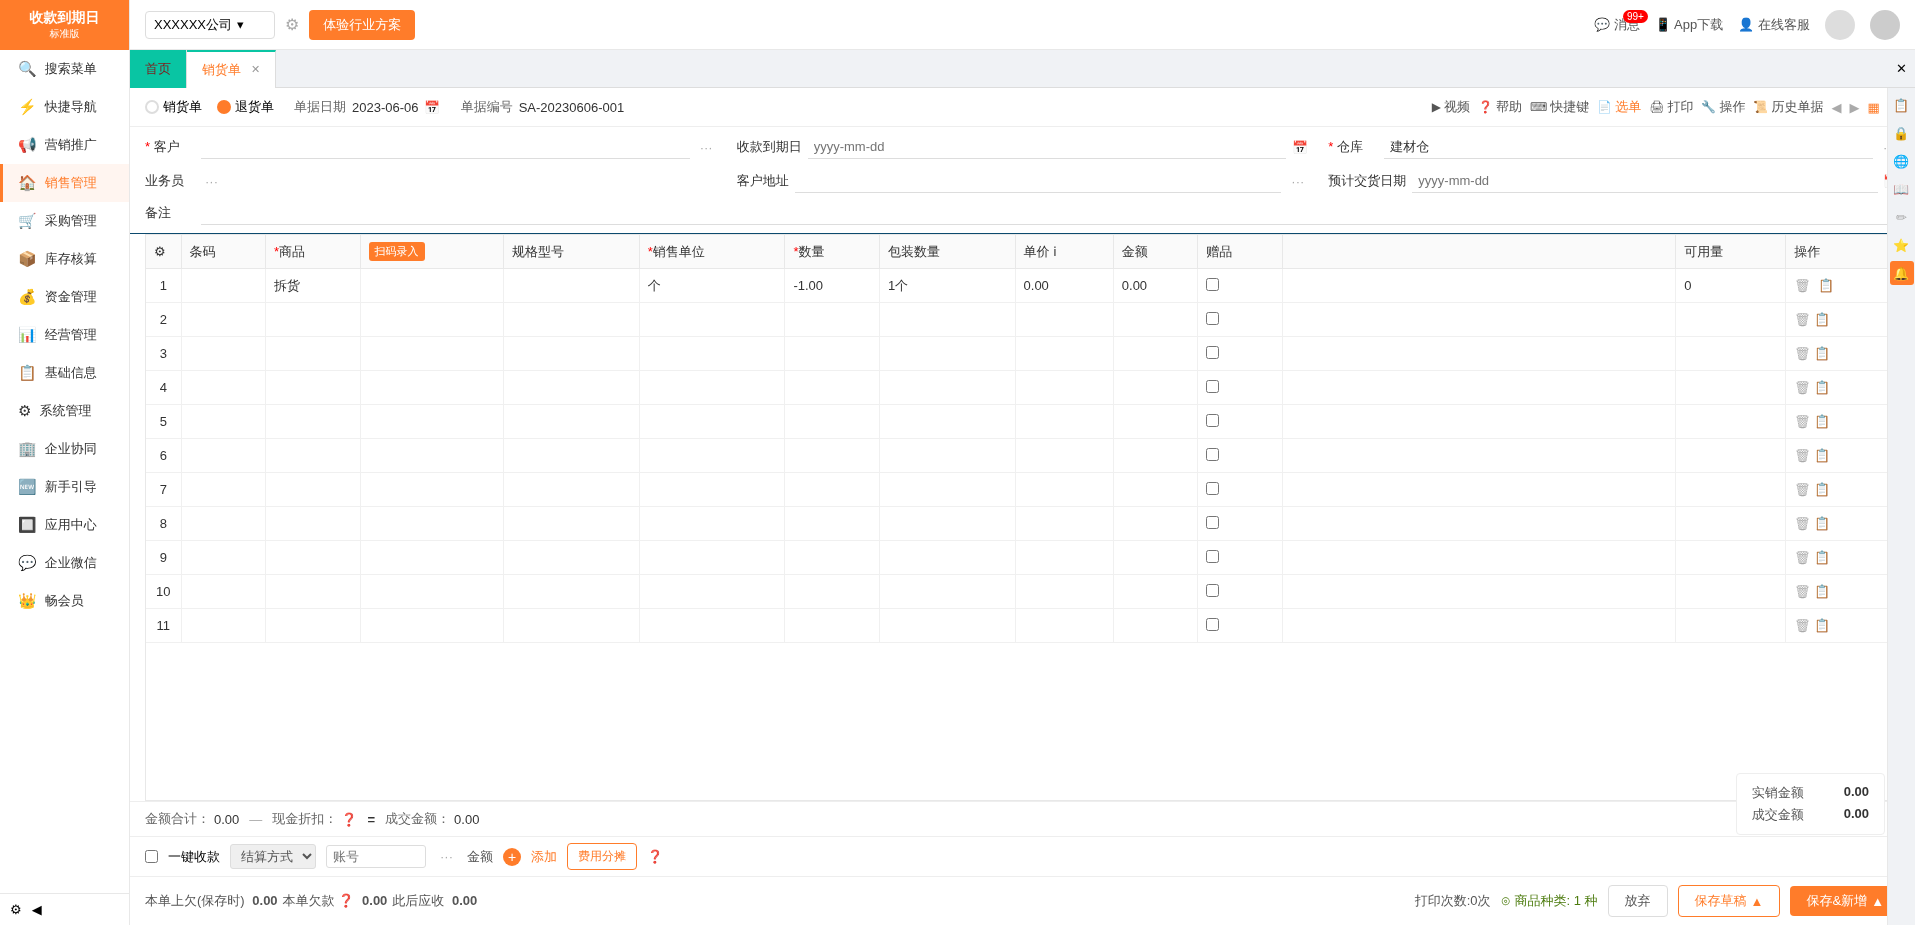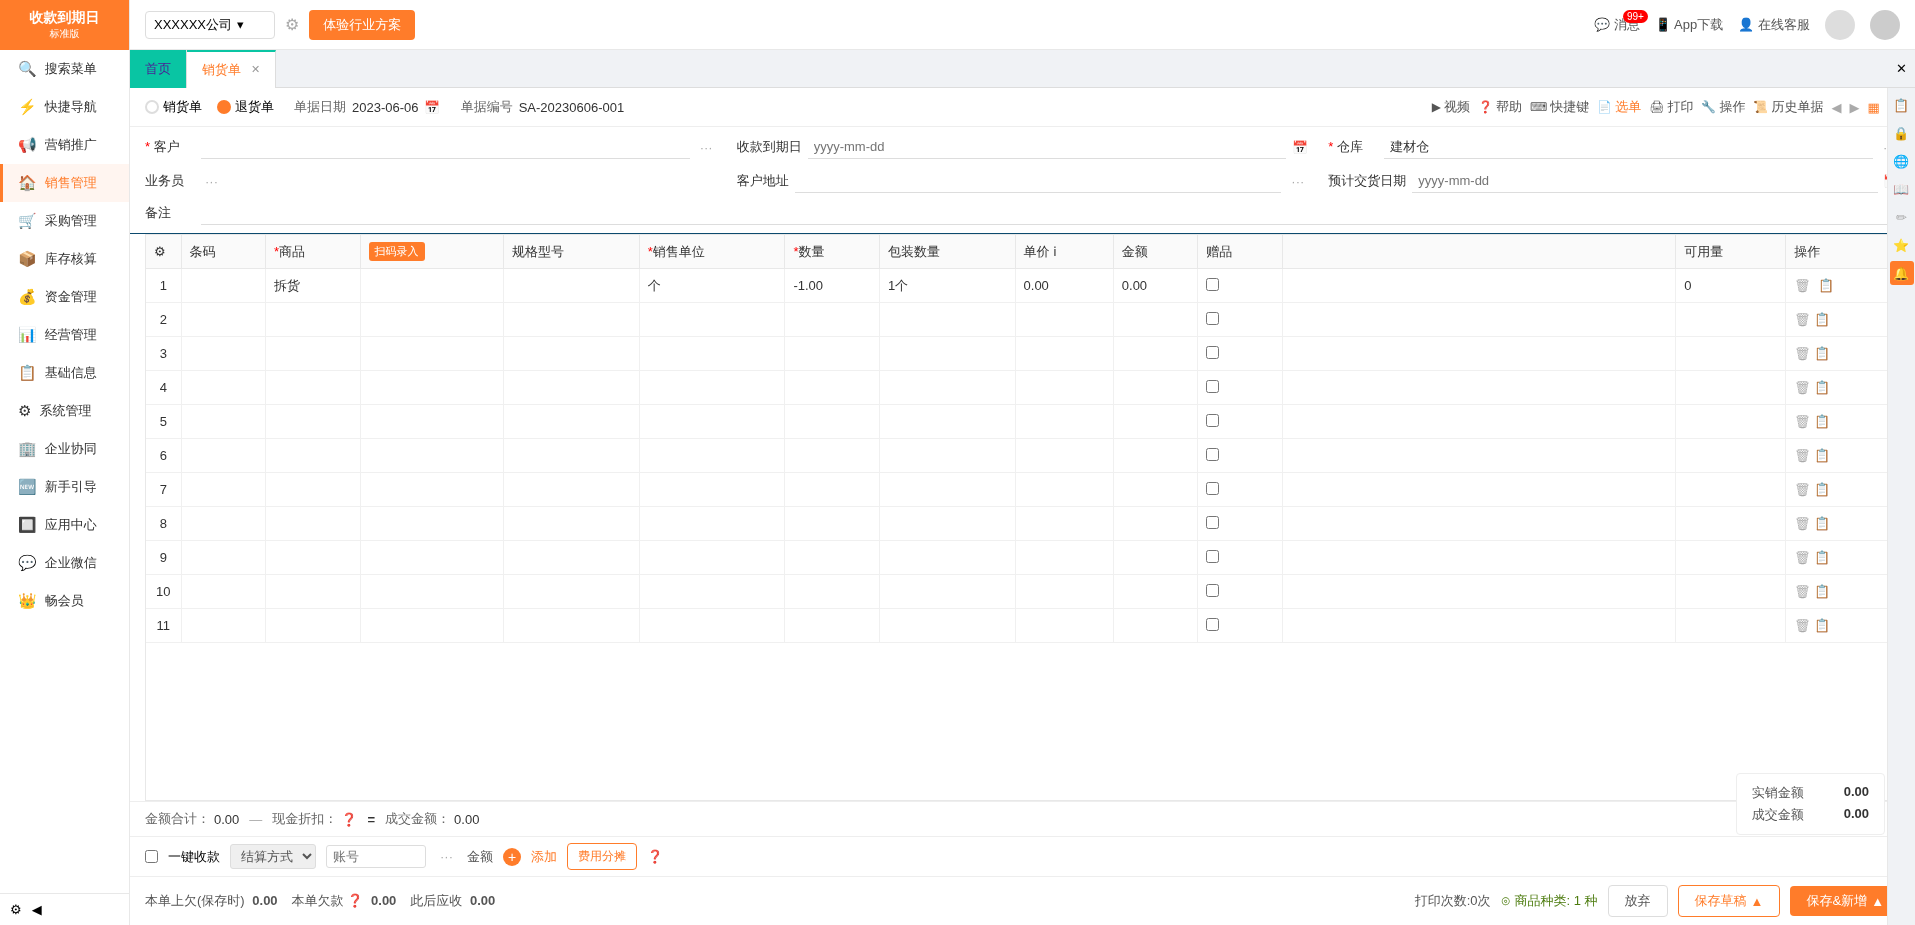--- a/index.html
+++ b/index.html
@@ -51,21 +51,21 @@
     
     .tabs-bar {
       position: fixed; top: 50px; left: 130px; right: 0; height: 38px;
       background: #f0f2f5; display: flex; align-items: center; border-bottom: 1px solid #ddd; z-index: 99;
     }
     .tab-item {
       height: 38px; display: flex; align-items: center; padding: 0 15px; cursor: pointer;
       border-right: 1px solid #ddd; color: #555; gap: 6px; font-size: 13px;
     }
     .tab-item.active { background: #fff; color: #ff7c2a; border-top: 2px solid #09c5a3; }
-    .tab-item.home { background: #09c5a3; color: #4c1d95; }
+    .tab-item.home { background: #09c5a3; color: #7f1d1d; }
     .tab-close { font-size: 11px; color: #999; margin-left: 4px; }
 
     
     .main-content {
       position: fixed; top: 88px; left: 130px; right: 0; bottom: 0;
       background: #fff; overflow: hidden; display: flex; flex-direction: column;
     }
 
     
     .form-header {
@@ -129,21 +129,21 @@
     .btn-add { background: #ff7c2a; color: #fff; border: none; border-radius: 50%;
       width: 18px; height: 18px; cursor: pointer; font-size: 14px; line-height: 1; }
     .fee-btn { border: 1px solid #ff7c2a; color: #ff7c2a; background: #fff;
       border-radius: 4px; padding: 4px 10px; cursor: pointer; font-size: 12px; }
 
     
     .bottom-bar {
       padding: 8px 15px; background: #fff; border-top: 1px solid #eee;
       display: flex; align-items: center; gap: 20px;
     }
-    .bottom-info { display: flex; align-items: center; gap: 14px; color: #555; font-size: 12px; }
+    .bottom-info { display: flex; align-items: center; gap: 5px; color: #555; font-size: 12px; }
     .bottom-right { margin-left: auto; display: flex; align-items: center; gap: 10px; }
     .btn-discard { background: #fff; border: 1px solid #ddd; color: #555;
       border-radius: 4px; padding: 6px 16px; cursor: pointer; }
     .btn-save-draft { background: #fff; border: 1px solid #ff7c2a; color: #ff7c2a;
       border-radius: 4px; padding: 6px 16px; cursor: pointer; display: flex; align-items: center; gap: 4px; }
     .btn-save-new { background: #ff7c2a; color: #fff; border: none;
       border-radius: 4px; padding: 6px 16px; cursor: pointer; display: flex; align-items: center; gap: 4px; }
 
     
     .right-sidebar {

